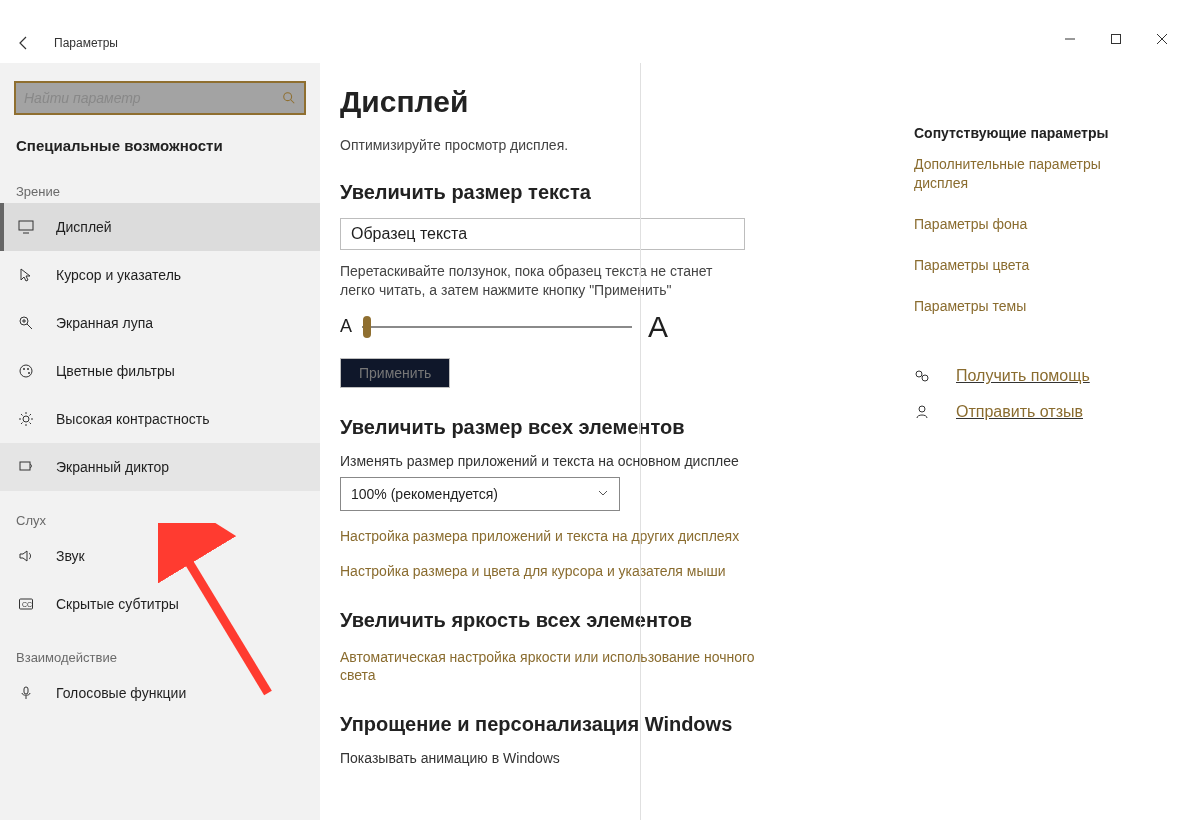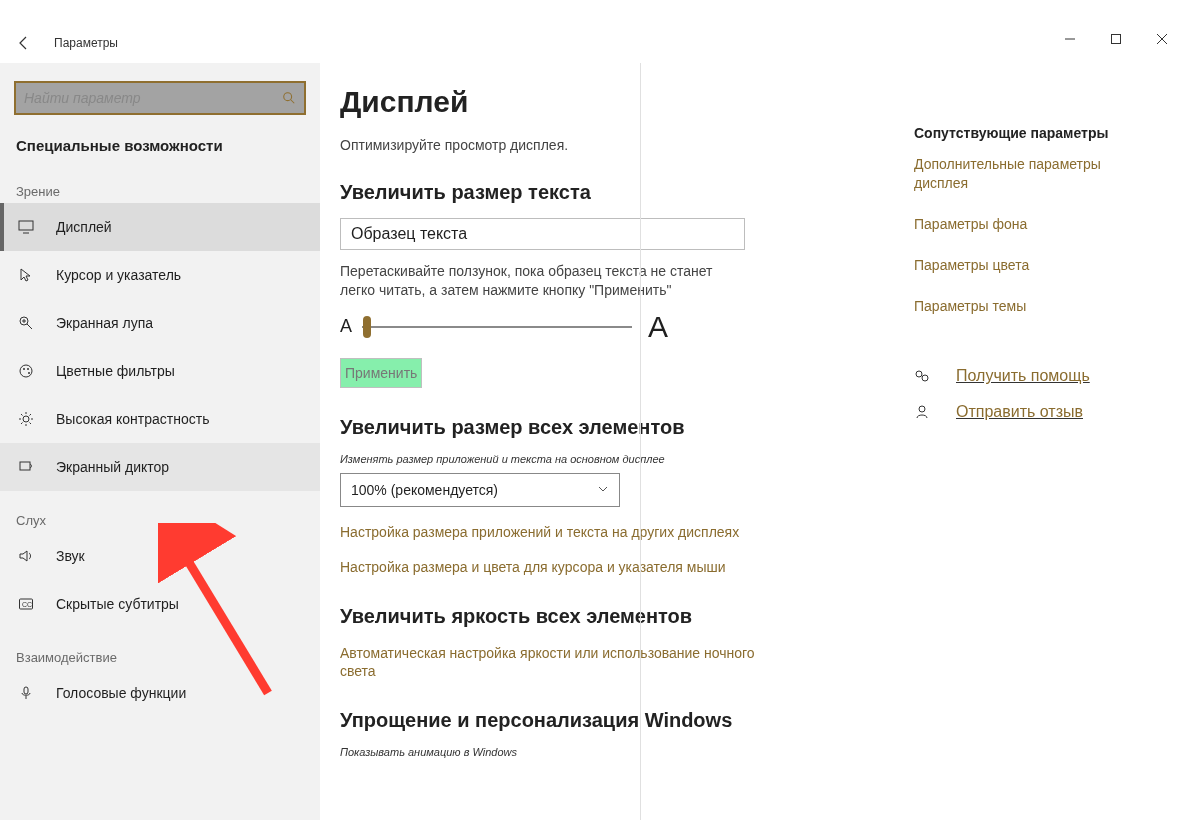--- a/index.html
+++ b/index.html
@@ -176,29 +176,29 @@
   .slider-thumb {
     position: absolute;
     top: 50%; transform: translate(-50%, -50%);
     left: 2%;
     width: 8px; height: 22px;
     border-radius: 4px;
     background: #8f6f30;
   }
   .apply-btn {
     margin-top: 14px;
-    background: #86efac;
+    background: #0f172a;
     border: 1px solid #bfbfbf;
     color: #777;
-    padding: 6px 4px;
+    padding: 6px 18px;
     font-size: 14px;
     font-family: inherit;
   }
 
-  .field-label { font-size: 11px; color:#333; margin-bottom: 8px; margin-top: 2px; font-style: italic;}
+  .field-label { font-size: 14px; color:#333; margin-bottom: 8px; margin-top: 2px;}
   .dropdown {
     border: 1px solid #888;
     width: 280px; height: 34px;
     display: flex; align-items: center;
     padding: 0 10px;
     justify-content: space-between;
     font-size: 14px;
     background: #fff;
   }
   .dropdown .chev { color:#555; }

